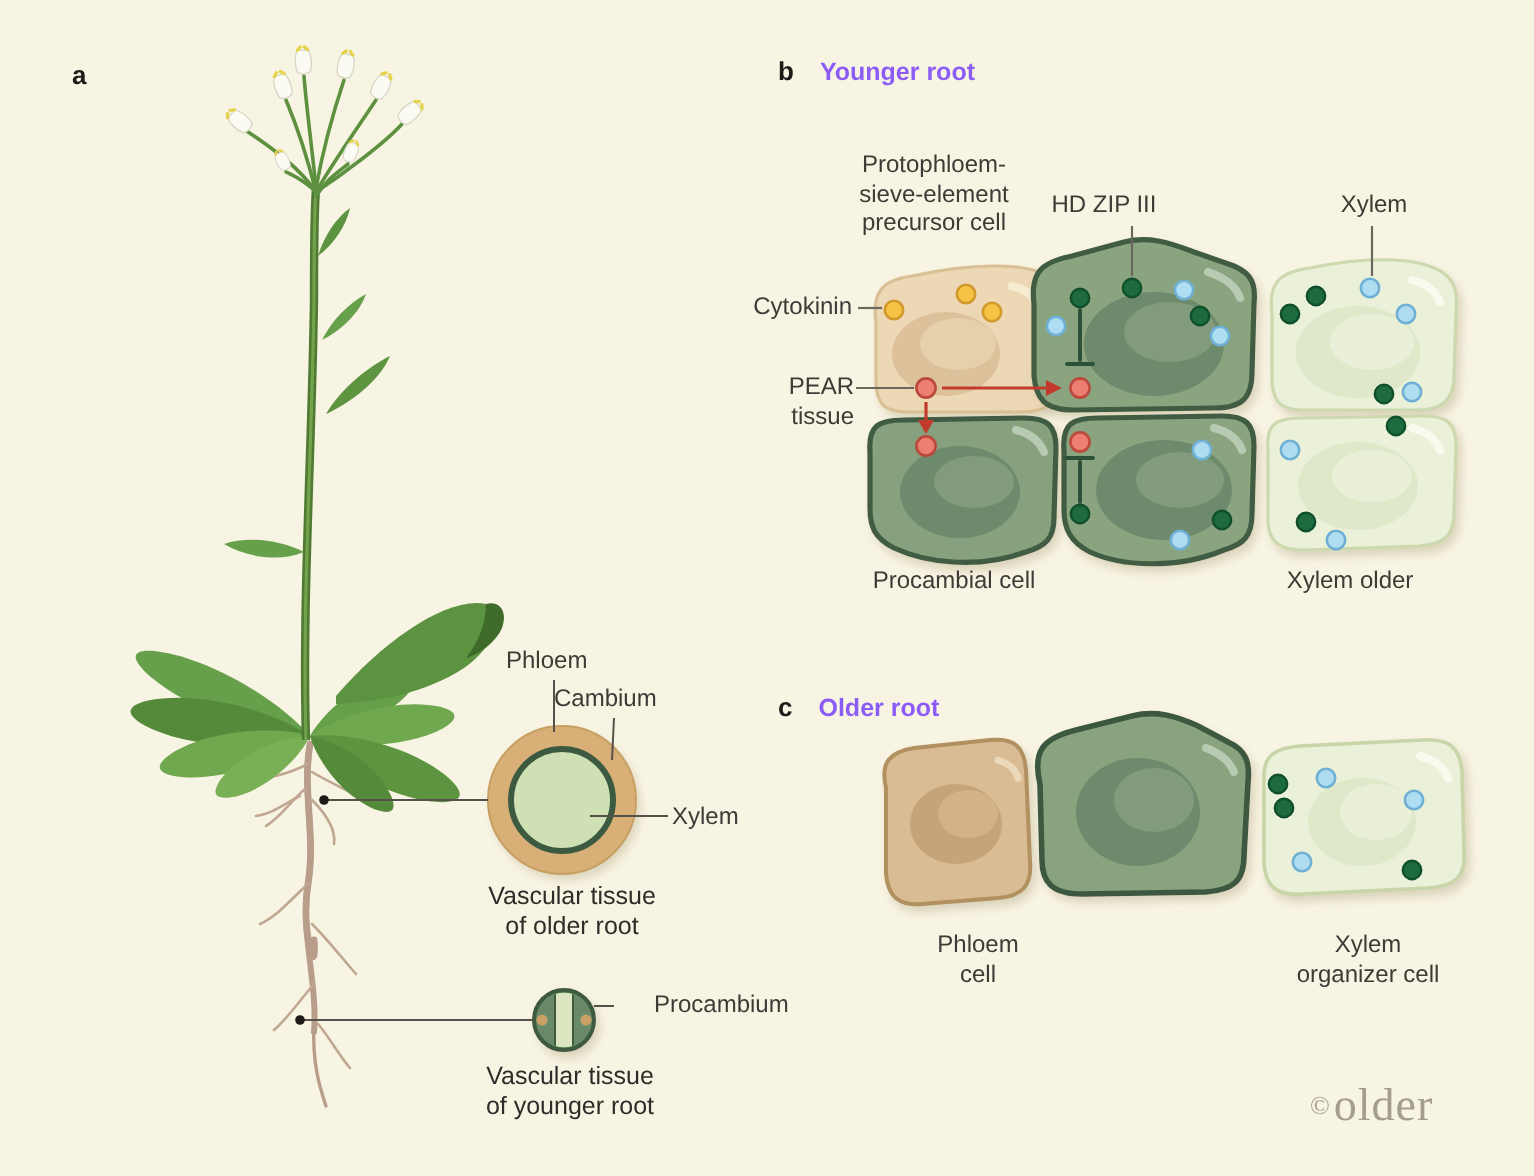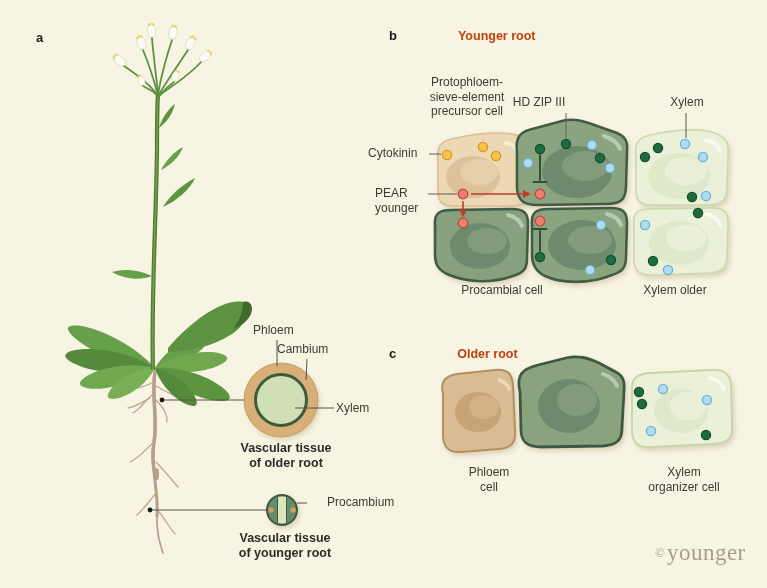--- a/index.html
+++ b/index.html
@@ -4,25 +4,25 @@
 <style>
   html,body{margin:0;padding:0;}
   .canvas{
     position:relative;width:767px;height:588px;overflow:hidden;
     background:#f8f4e3;
     font-family:"Liberation Sans","DejaVu Sans",sans-serif;
     color:#3d3b36;
   }
   .lbl{position:absolute;font-size:12px;line-height:14.5px;color:#3d3b36;}
   .ctr{text-align:center;white-space:pre-line;}
-  .rt{text-align:left;white-space:pre-line;}
-  .cap{font-weight:bold;font-size:12.5px;line-height:15px;color:#2e2c28;}
+  .rt{text-align:right;white-space:pre-line;}
+  .cap{font-weight:normal;font-size:12.5px;line-height:15px;color:#2e2c28;}
   .panel-row{position:absolute;font-size:13px;}
   .panel-row .letter{font-weight:bold;color:#1d1b18;margin-right:13px;}
-  .panel-row .ptitle{font-weight:bold;color:#c2410c;font-size:12.5px;margin-left:48px;}
+  .panel-row .ptitle{font-weight:bold;color:#8b5cf6;font-size:12.5px;}
   .logo{position:absolute;left:655px;top:540px;color:#a49e90;
     font-family:"Liberation Serif","DejaVu Serif",serif;}
   .logo .copy{font-size:13px;vertical-align:3px;margin-right:2px;}
   .logo .nat{font-size:23px;letter-spacing:0.5px;}
   svg{position:absolute;}
 </style>
 </head>
 <body>
 
 <div class="canvas">
@@ -278,26 +278,26 @@
     <span class="letter">a</span>
   </div>
 
   <div class="panel-row" style="left:389px;top:28px">
     <span class="letter">b</span><span class="ptitle">Younger root</span>
   </div>
 
   <div class="lbl ctr" style="left:397px;top:75px;width:140px">Protophloem-
 sieve-element
 precursor cell</div>
-  <div class="lbl ctr" style="left:484px;top:95px;width:110px">HD ZIP III</div>
+  <div class="lbl ctr" style="left:497px;top:95px;width:110px">HD ZIP III</div>
   <div class="lbl ctr" style="left:647px;top:95px;width:80px">Xylem</div>
   <div class="lbl rt" style="left:368px;top:146px;width:58px">Cytokinin</div>
   <div class="lbl rt" style="left:375px;top:186px;width:52px">PEAR
-younger</div>
-  <div class="lbl ctr" style="left:442px;top:283px;width:120px">Procambial cell</div>
+tissue</div>
+  <div class="lbl ctr" style="left:417px;top:283px;width:120px">Procambial cell</div>
   <div class="lbl ctr" style="left:615px;top:283px;width:120px">Xylem older</div>
 
   <div class="panel-row" style="left:389px;top:346px">
     <span class="letter">c</span><span class="ptitle">Older root</span>
   </div>
 
   <div class="lbl ctr" style="left:439px;top:465px;width:100px">Phloem
 cell</div>
   <div class="lbl ctr" style="left:614px;top:465px;width:140px">Xylem
 organizer cell</div>
@@ -305,16 +305,16 @@
   <div class="lbl" style="left:253px;top:323px">Phloem</div>
   <div class="lbl" style="left:277px;top:342px">Cambium</div>
   <div class="lbl" style="left:336px;top:401px">Xylem</div>
   <div class="lbl ctr cap" style="left:213px;top:441px;width:146px">Vascular tissue
 of older root</div>
   <div class="lbl" style="left:327px;top:495px">Procambium</div>
   <div class="lbl ctr cap" style="left:212px;top:531px;width:146px">Vascular tissue
 of younger root</div>
 
   <div class="logo">
-    <span class="copy">©</span><span class="nat">younger</span>
+    <span class="copy">©</span><span class="nat">older</span>
   </div>
 
 </div>
 
 </body></html>

